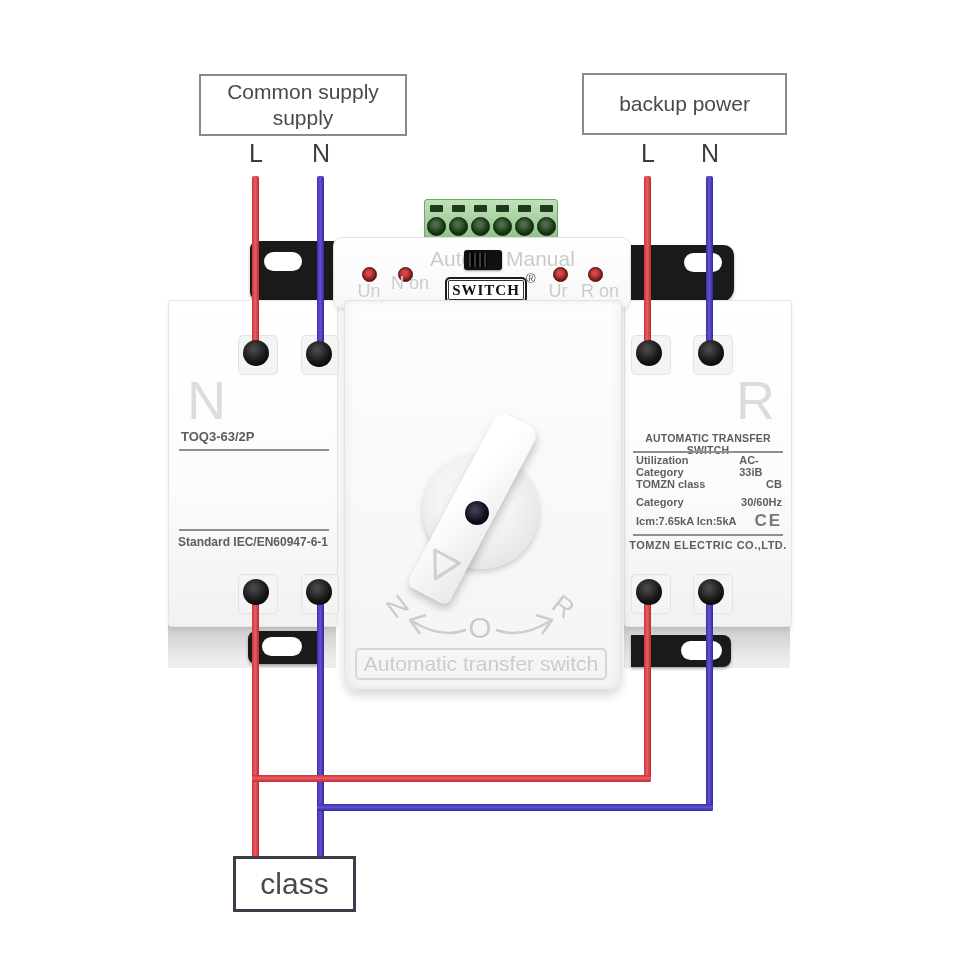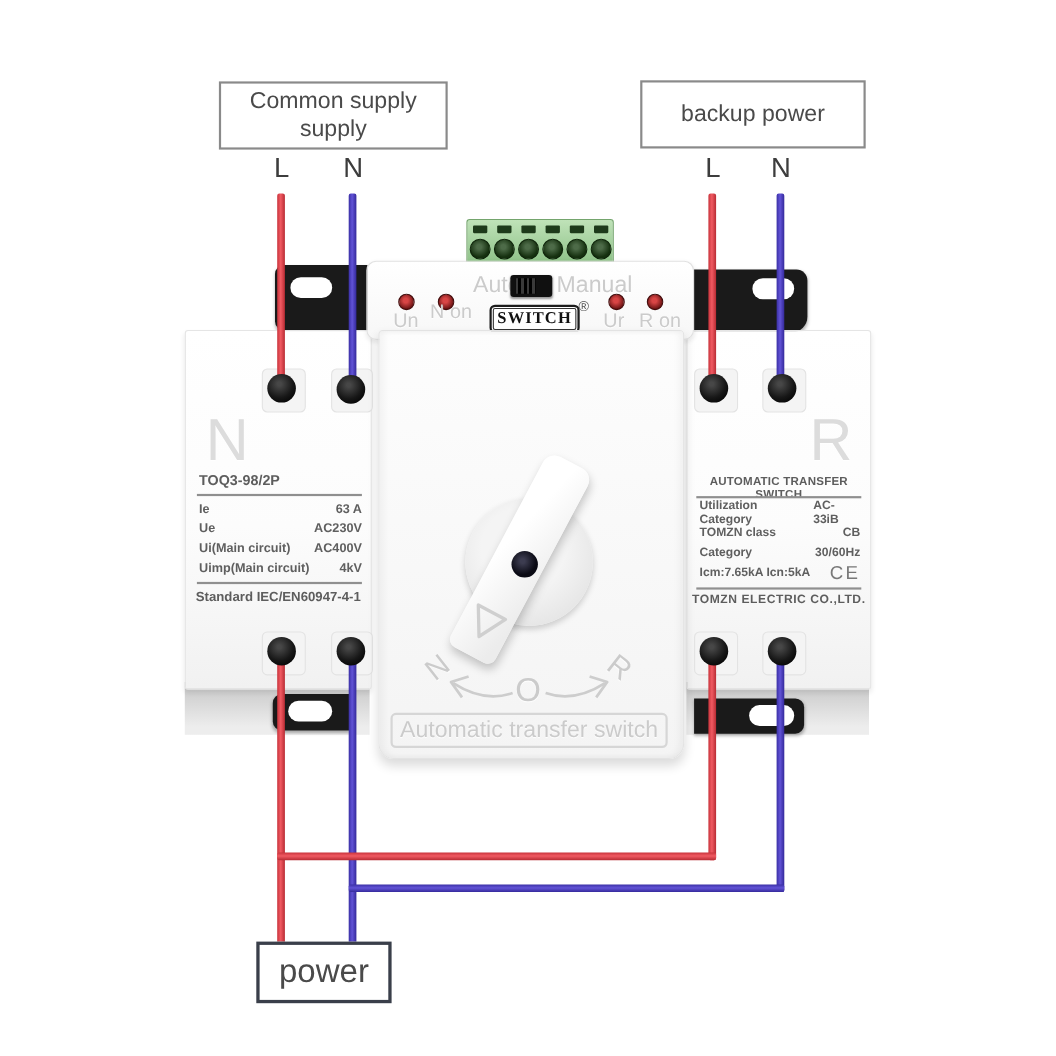--- a/index.html
+++ b/index.html
@@ -56,21 +56,21 @@
         background:linear-gradient(105deg,#ffffff 30%,#ececec 90%);
         box-shadow:3px 4px 9px rgba(0,0,0,.22);transform:rotate(28deg);z-index:5}
   .knob-screw{position:absolute;width:24px;height:24px;border-radius:50%;z-index:6;
         background:radial-gradient(circle at 42% 38%,#3c3c50 10%,#0a0a14 60%)}
   .plate{position:absolute;border:2px solid #d6d6d6;border-radius:5px;display:flex;
         align-items:center;justify-content:center;z-index:5}
   .slider{position:absolute;background:#101010;border-radius:3px;z-index:5;
         box-shadow:0 1px 2px rgba(0,0,0,.4)}
   .slider-ridges{position:absolute;left:5px;top:3px;width:18px;height:14px;
         background:repeating-linear-gradient(90deg,#3a3a3a 0 2px,#000 2px 5px)}
-  .ce{font-size:17px;color:#787878;letter-spacing:2px;font-weight:normal}
+  .ce{font-size:17px;color:#787878;letter-spacing:2px;font-weight:bold}
   svg{display:block}
 </style>
 </head>
 <body>
 
 <div class="strip" style="left:168px;top:620px;width:168px;height:48px"></div>
 <div class="strip" style="left:624px;top:620px;width:166px;height:48px"></div>
 
 <div class="bracket" style="left:250px;top:241px;width:84px;height:59px;border-radius:8px 0 0 8px">
   <div class="bracket-hole" style="left:14px;top:11px;width:38px;height:19px"></div>
@@ -84,42 +84,24 @@
 <div class="bracket" style="left:631px;top:635px;width:100px;height:32px;border-radius:0 8px 8px 0">
   <div class="bracket-hole" style="left:50px;top:6px;width:41px;height:19px"></div>
 </div>
 
 <div class="module" style="left:168px;top:300px;width:168px;height:325px">
   <div class="recess" style="left:69px;top:34px;width:38px;height:38px"></div>
   <div class="recess" style="left:132px;top:34px;width:36px;height:38px"></div>
   <div class="recess" style="left:69px;top:273px;width:38px;height:38px"></div>
   <div class="recess" style="left:132px;top:273px;width:36px;height:38px"></div>
   <div class="pole-letter" style="left:18px;top:68px">N</div>
-  <div class="spec-title" style="left:12px;top:128px;font-size:13px">TOQ3-98/2P</div>
+  <div class="spec-title" style="left:12px;top:128px;font-size:13px">TOQ3-63/2P</div>
   <div class="spec-line" style="left:10px;top:148px;width:150px"></div>
-  <div class="abs" style="left:12px;top:153px;width:148px">
-    <div class="spec-row" style="height:18px;font-size:11.5px">
-      <span>Ie</span>
-      <span>63 A</span>
-    </div>
-    <div class="spec-row" style="height:18px;font-size:11.5px">
-      <span>Ue</span>
-      <span>AC230V</span>
-    </div>
-    <div class="spec-row" style="height:18px;font-size:11.5px">
-      <span>Ui(Main circuit)</span>
-      <span>AC400V</span>
-    </div>
-    <div class="spec-row" style="height:18px;font-size:11.5px">
-      <span>Uimp(Main circuit)</span>
-      <span>4kV</span>
-    </div>
-  </div>
   <div class="spec-line" style="left:10px;top:228px;width:150px"></div>
-  <div class="spec-title" style="left:0;top:234px;width:168px;text-align:center;font-size:12px">Standard IEC/EN60947-4-1</div>
+  <div class="spec-title" style="left:0;top:234px;width:168px;text-align:center;font-size:12px">Standard IEC/EN60947-6-1</div>
 </div>
 
 <div class="module" style="left:624px;top:300px;width:166px;height:325px">
   <div class="recess" style="left:6px;top:34px;width:38px;height:38px"></div>
   <div class="recess" style="left:68px;top:34px;width:38px;height:38px"></div>
   <div class="recess" style="left:6px;top:273px;width:38px;height:38px"></div>
   <div class="recess" style="left:68px;top:273px;width:38px;height:38px"></div>
   <div class="pole-letter" style="right:16px;top:68px">R</div>
   <div class="spec-title" style="left:0;top:131px;width:166px;text-align:center;font-size:10.5px;letter-spacing:0.2px">AUTOMATIC TRANSFER SWITCH</div>
   <div class="spec-line" style="left:8px;top:150px;width:150px"></div>
@@ -226,14 +208,14 @@
   <span style="display:block;width:170px">Common supply supply</span>
 </div>
 <div class="ann-box" style="left:582px;top:73px;width:201px;height:58px">
   <span>backup power</span>
 </div>
 <div class="term-letter" style="left:256px;top:139px">L</div>
 <div class="term-letter" style="left:321px;top:139px">N</div>
 <div class="term-letter" style="left:648px;top:139px">L</div>
 <div class="term-letter" style="left:710px;top:139px">N</div>
 <div class="ann-box" style="left:233px;top:856px;width:117px;height:50px;border:3px solid #3a3f4a;font-size:30px;z-index:8">
-  <span>power</span>
+  <span>class</span>
 </div>
 
 </body></html>

